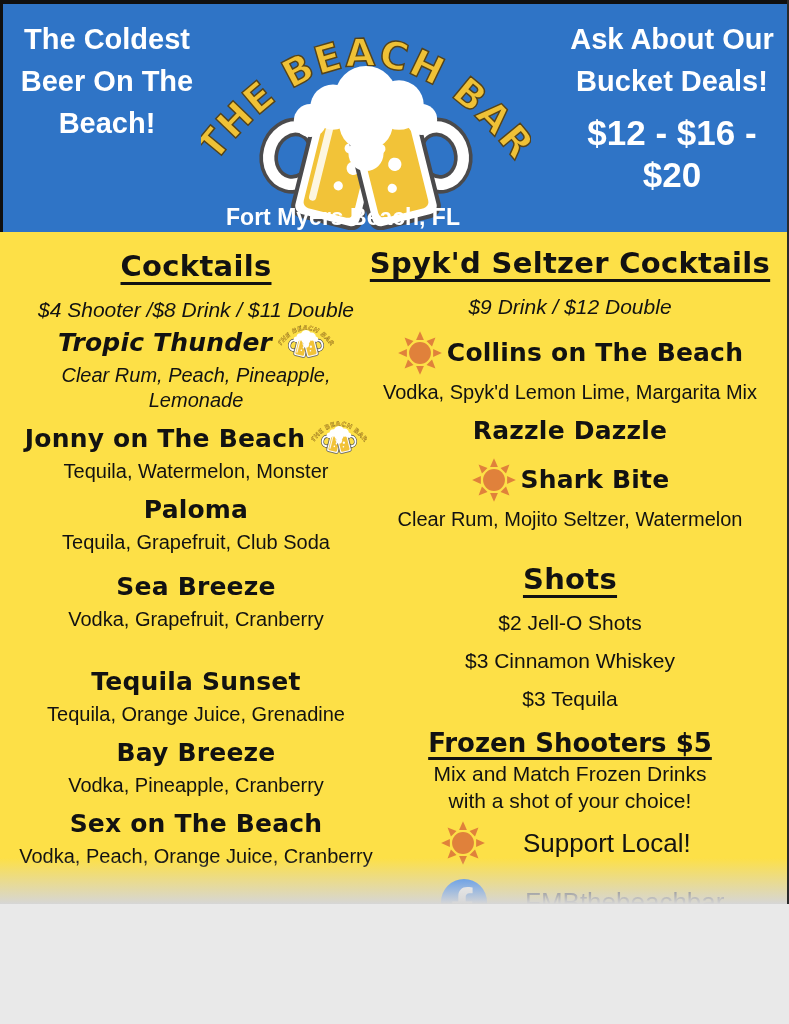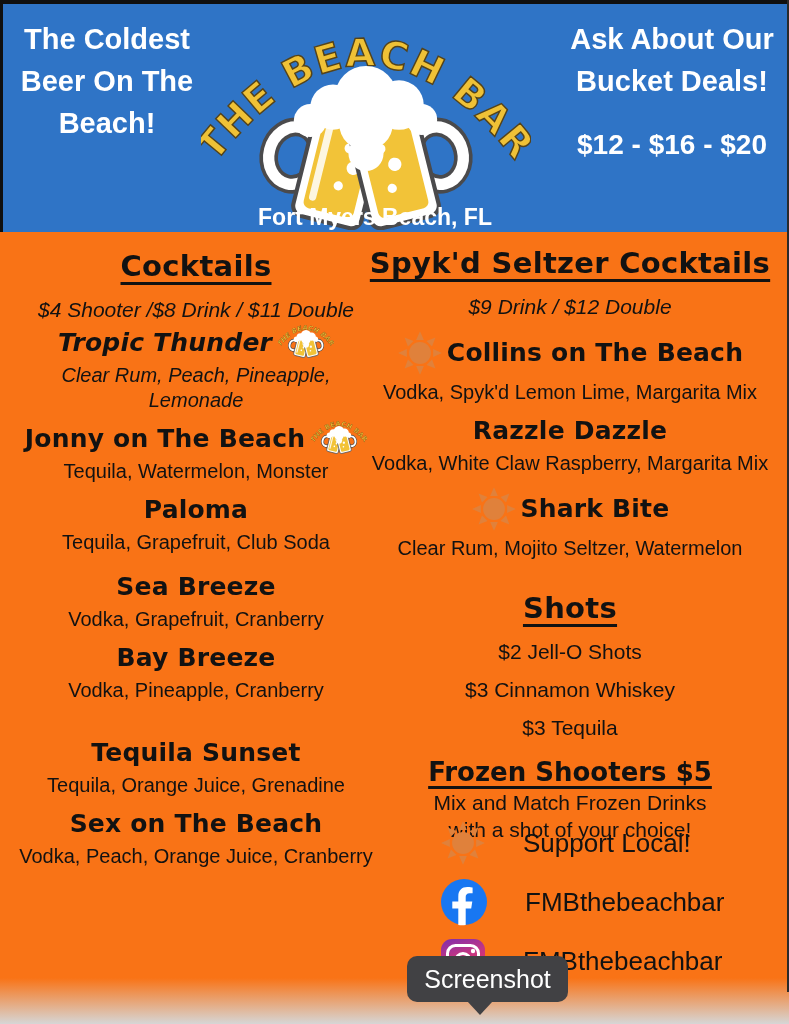--- a/index.html
+++ b/index.html
@@ -1,32 +1,32 @@
 <!DOCTYPE html>
 <html><head>
 <meta charset="utf-8">
 <style>
   html,body{margin:0;padding:0;background:#e9e9e9;}
-  .page{position:relative;width:789px;height:1024px;background:#f97316;overflow:hidden;
+  .page{position:relative;width:789px;height:904px;background:#fde047;overflow:hidden;
         font-family:"Liberation Sans",sans-serif;color:#121212;}
   .top-edge{position:absolute;left:0;top:0;width:789px;height:4px;background:#101010;z-index:6;}
   .right-edge{position:absolute;right:0;top:0;width:2px;height:992px;background:#2a2a2a;z-index:6;}
   .bottom-fade{position:absolute;left:0;bottom:0;width:789px;height:46px;z-index:5;
         background:linear-gradient(180deg,rgba(216,216,216,0) 0%,#D6D6D6 100%);pointer-events:none;}
 
   
   .header{position:absolute;left:0;top:4px;width:789px;height:228px;background:#2F74C6;
           border-left:3px solid #101010;box-sizing:border-box;color:#fff;}
   .tagline{position:absolute;left:14px;top:14px;width:180px;text-align:center;
            font-weight:bold;font-size:29px;line-height:42px;}
   .bucket{position:absolute;left:556px;top:14px;width:226px;text-align:center;
           font-weight:bold;font-size:29px;line-height:42px;}
-  .bucket-prices{margin-top:22px;font-weight:bold;font-size:28px;}
+  .bucket-prices{margin-top:10px;font-weight:bold;font-size:35px;}
   .logo-main{position:absolute;left:198px;top:4px;}
-  .location{position:absolute;left:214px;top:200px;width:316px;text-align:center;
+  .location{position:absolute;left:182px;top:200px;width:316px;text-align:center;
             font-weight:bold;font-size:23px;}
 
   
   .col{position:absolute;text-align:center;}
   .col-left{left:6px;top:247px;width:380px;}
   .col-right{left:356px;top:244px;width:428px;}
   .h2{font-family:"DejaVu Sans","Liberation Sans",sans-serif;font-weight:bold;font-size:29px;line-height:38px;
       text-decoration:underline;text-decoration-thickness:3px;text-underline-offset:6px;letter-spacing:.3px;}
   .price{font-size:21px;margin-top:12px;line-height:26px;font-style:italic;}
   .drink{margin-top:10px;}
@@ -165,31 +165,31 @@
       <div class="dname">Paloma</div>
       <div class="ddesc">Tequila, Grapefruit, Club Soda</div>
     </div>
 
 
     <div class="drink" style="margin-top:16px;">
       <div class="dname">Sea Breeze</div>
       <div class="ddesc">Vodka, Grapefruit, Cranberry</div>
     </div>
 
-    <div class="drink">
-      <div class="dname">Bay Breeze</div>
-      <div class="ddesc">Vodka, Pineapple, Cranberry</div>
-    </div>
-
     <div class="drink" style="margin-top:34px;">
       <div class="dname">Tequila Sunset</div>
       <div class="ddesc">Tequila, Orange Juice, Grenadine</div>
     </div>
 
     <div class="drink">
+      <div class="dname">Bay Breeze</div>
+      <div class="ddesc">Vodka, Pineapple, Cranberry</div>
+    </div>
+
+    <div class="drink">
       <div class="dname">Sex on The Beach</div>
       <div class="ddesc">Vodka, Peach, Orange Juice, Cranberry</div>
     </div>
   </section>
 
   <section class="col col-right">
     <div class="h2">Spyk'd Seltzer Cocktails</div>
     <div class="price">$9 Drink / $12 Double</div>
 
     <div class="drink">
@@ -197,21 +197,20 @@
         <svg width="46" height="46">
             <use href="#sun"></use>
           </svg>
         <span class="dname">Collins on The Beach</span>
       </div>
       <div class="ddesc">Vodka, Spyk'd Lemon Lime, Margarita Mix</div>
     </div>
 
     <div class="drink">
       <div class="dname">Razzle Dazzle</div>
-      <div class="ddesc">Vodka, White Claw Raspberry, Margarita Mix</div>
     </div>
 
     <div class="drink">
       <div class="sun-row">
         <svg width="46" height="46">
             <use href="#sun"></use>
           </svg>
         <span class="dname">Shark Bite</span>
       </div>
       <div class="ddesc">Clear Rum, Mojito Seltzer, Watermelon</div>

